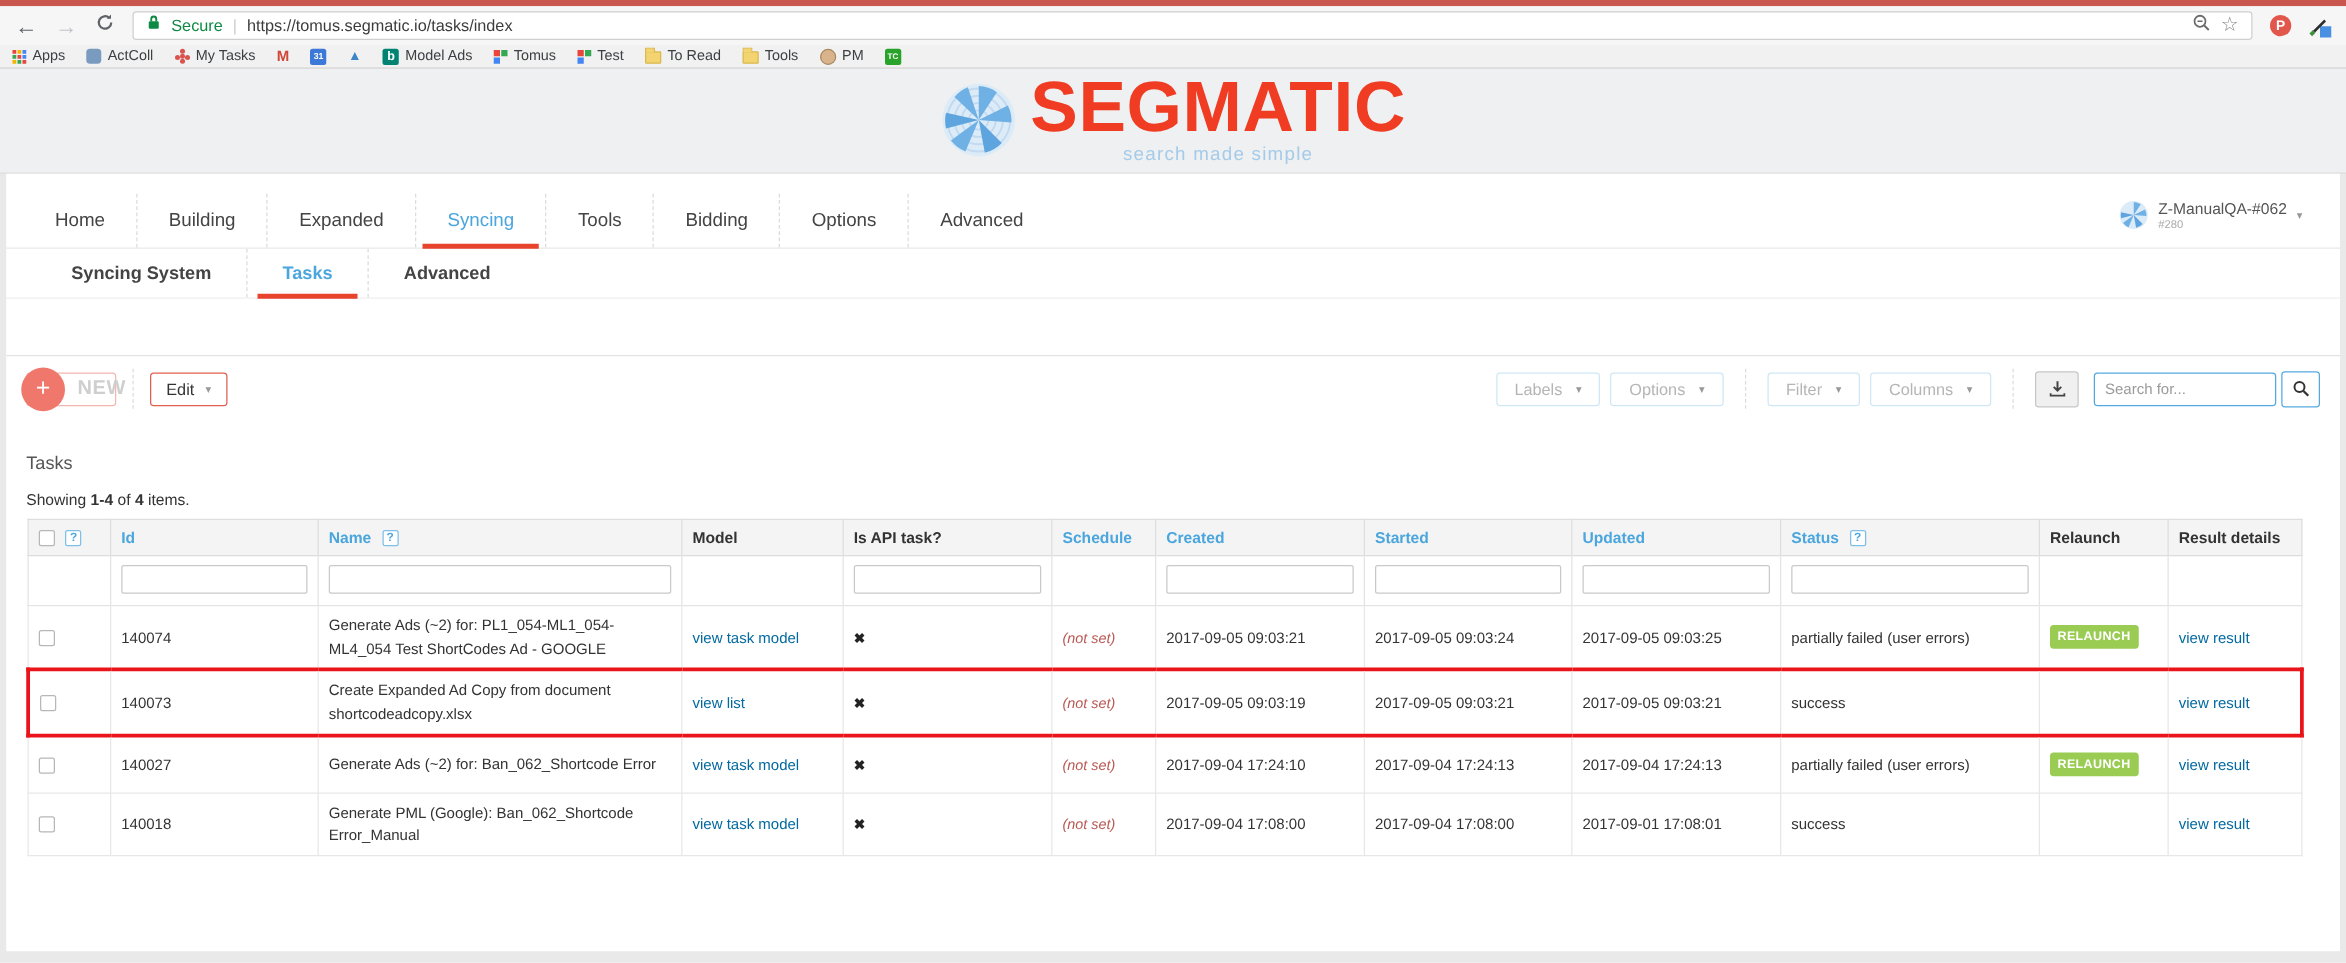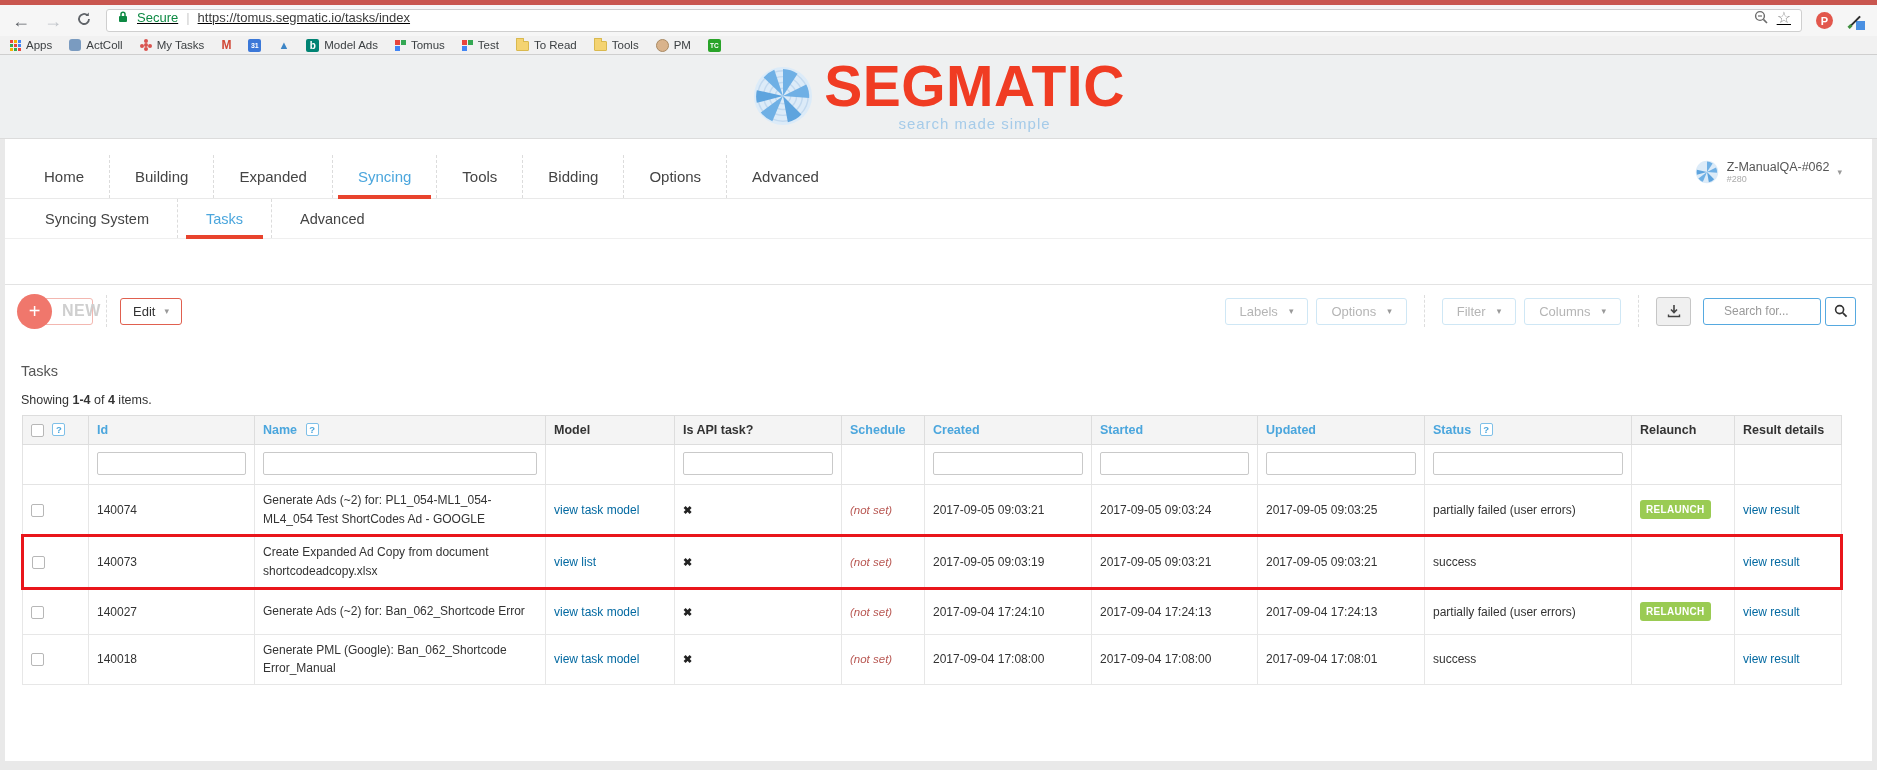--- a/index.html
+++ b/index.html
@@ -6,21 +6,21 @@
   html,body { margin:0; padding:0; width:1877px; height:770px; overflow:hidden;
     background:#e9e9e9; font-family:"Liberation Sans", sans-serif; }
 
   
   .chrome-top { height:5px; background:#c9564f; }
   .chrome-toolbar { height:31px; background:#f6f6f6; display:flex; align-items:center;
     padding:0 12px; gap:14px; }
   .nav-glyph { font-size:18px; line-height:1; color:#5f6368; }
   .nav-glyph.disabled { color:#c0c4c9; }
   .urlbar { flex:1; height:23px; background:#fff; border:1px solid #cfcfcf; border-radius:3px;
-    display:flex; align-items:flex-start; padding:0 10px; gap:8px;text-decoration:underline; }
+    display:flex; align-items:center; padding:0 10px; gap:8px; }
   .secure-label { color:#0e8a44; font-size:13px; }
   .url-sep { color:#ccc; font-size:13px; }
   .url-text { color:#3c3c3c; font-size:13px; }
   .urlbar .spacer { flex:1; }
   .star-glyph { color:#8a8a8a; font-size:16px; line-height:1; }
   .ext-p { width:17px; height:17px; border-radius:50%; background:#e2574c; color:#fff;
     font-size:11px; font-weight:bold; display:flex; align-items:center; justify-content:center; }
   .ext-dropper { position:relative; width:18px; height:18px; }
   .ext-dropper .sq { position:absolute; right:0; bottom:0; width:9px; height:9px; background:#4a90e2; }
   .ext-dropper .pen { position:absolute; left:2px; top:8px; width:13px; height:2px; background:#2d2d2d;
@@ -68,21 +68,21 @@
     position:relative; cursor:default; }
   .nav-item + .nav-item { border-left:1px dashed #dcdcdc; }
   .nav-item.active { color:#4ba6dd; }
   .nav-item.active:after { content:""; position:absolute; left:5px; right:5px; bottom:-1px;
     height:4px; background:#e8432d; }
   .user-chip { position:absolute; right:30px; top:5px; display:flex; align-items:center; gap:8px; }
   .user-name { font-size:12.5px; color:#555; }
   .user-sub { font-size:9px; color:#aaa; }
   .caret { color:#999; font-size:9px; }
 
-  .sub-nav { height:40px; display:flex; align-items:stretch; padding-left:12px; border-bottom:1px solid #efefef; }
+  .sub-nav { height:40px; display:flex; align-items:stretch; padding-left:24px; border-bottom:1px solid #efefef;font-weight:bold; }
   .sub-item { display:flex; align-items:center; padding:0 28px; font-size:14.5px; color:#444; position:relative; }
   .sub-item + .sub-item { border-left:1px dashed #dcdcdc; }
   .sub-item.active { color:#4ba6dd; }
   .sub-item.active:after { content:""; position:absolute; left:8px; right:8px; bottom:-1px;
     height:4px; background:#e8432d; }
 
   .gap-band { height:46px; border-bottom:1px solid #e3e3e3; }
 
   
   .toolbar-row { display:flex; align-items:center; padding:10px 16px 10px; }
@@ -93,22 +93,22 @@
     background:#f0776c; color:#fff; font-size:20px; display:flex; align-items:center; justify-content:center; }
   .v-dash { border-left:1px dashed #ddd; height:32px; margin:0 13px; }
   .btn-edit { height:27px; border:1px solid #e0604f; border-radius:3px; background:#fff;
     display:flex; align-items:center; gap:9px; padding:0 12px; font-size:13px; color:#333; }
   .toolbar-right { margin-left:auto; display:flex; align-items:center; }
   .pill-blue { height:27px; border:1px solid #cfe7f5; border-radius:3px; background:#fff;
     display:flex; align-items:center; gap:11px; padding:0 14px; font-size:13px; color:#b5b5b5; margin:0 4px;justify-content:space-between; }
   .btn-download { height:29px; width:35px; border:1px solid #c6c6c6; border-radius:3px; background:#f0f0f0;
     display:flex; align-items:center; justify-content:center; margin:0 4px; }
   .search-wrap { display:flex; align-items:center; gap:4px; margin-left:8px; }
-  .search-input { width:118px; height:27px; border:1px solid #56a9e0; border-radius:3px;
-    padding:0 20px; font-size:12px; color:#555; outline:none; font-family:"Liberation Sans",sans-serif; }
+  .search-input { width:146px; height:27px; border:1px solid #56a9e0; border-radius:3px;
+    padding:0 8px; font-size:12px; color:#555; outline:none; font-family:"Liberation Sans",sans-serif; }
   .search-input::placeholder { color:#9a9a9a; }
   .search-btn { width:31px; height:29px; border:1px solid #56a9e0; border-radius:3px; background:#fff;
     display:flex; align-items:center; justify-content:center; }
 
   
   .content { padding:26px 16px 0; }
   .content-heading { font-size:14.5px; color:#555; margin-bottom:14px; }
   .summary { font-size:12.5px; color:#333; margin-bottom:8px; }
   .summary b { font-weight:bold; }
 
@@ -468,21 +468,21 @@
         </tr>
         <tr>
           <td><span class="cb"></span></td>
           <td>140018</td>
           <td class="wrapname">Generate PML (Google): Ban_062_Shortcode Error_Manual</td>
           <td><span class="link">view task model</span></td>
           <td><span class="x-mark">✖</span></td>
           <td><span class="not-set">(not set)</span></td>
           <td>2017-09-04 17:08:00</td>
           <td>2017-09-04 17:08:00</td>
-          <td>2017-09-04 17:08:01</td>
+          <td>2017-09-01 17:08:01</td>
           <td>success</td>
           <td></td>
           <td><span class="link">view result</span></td>
         </tr>
       </tbody>
     </table>
   </div>
 </div>
 
 </body></html>

